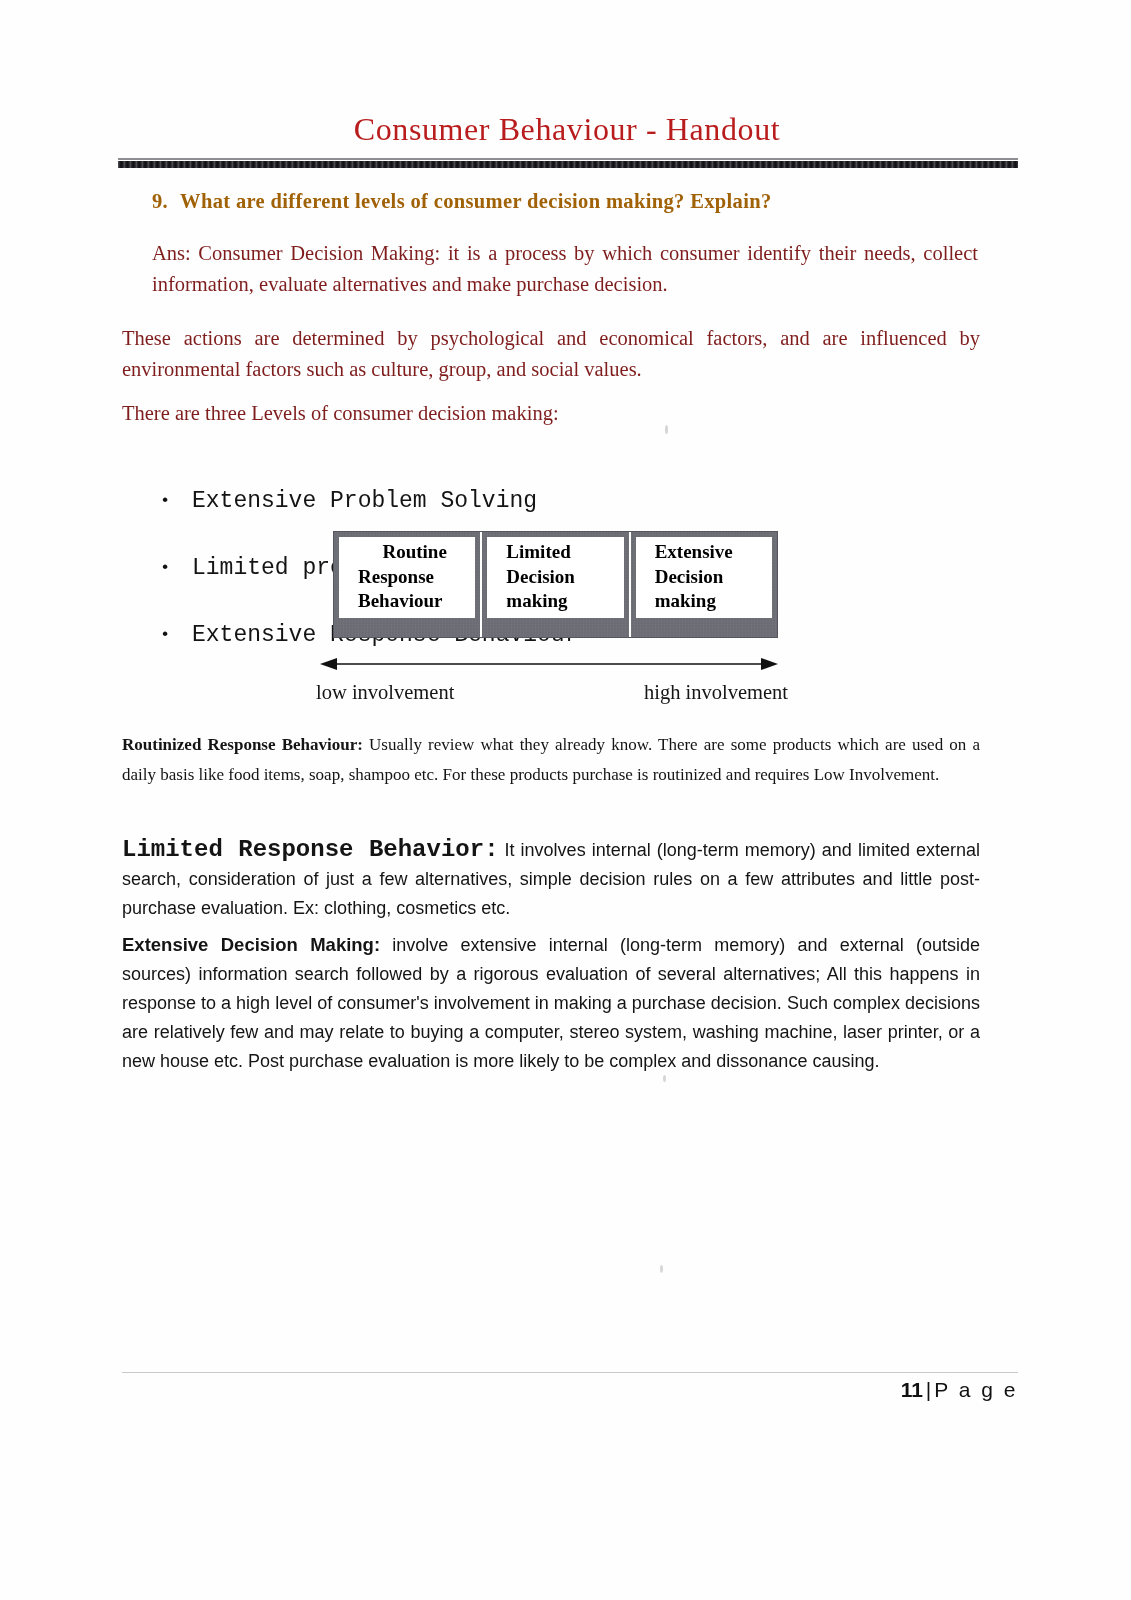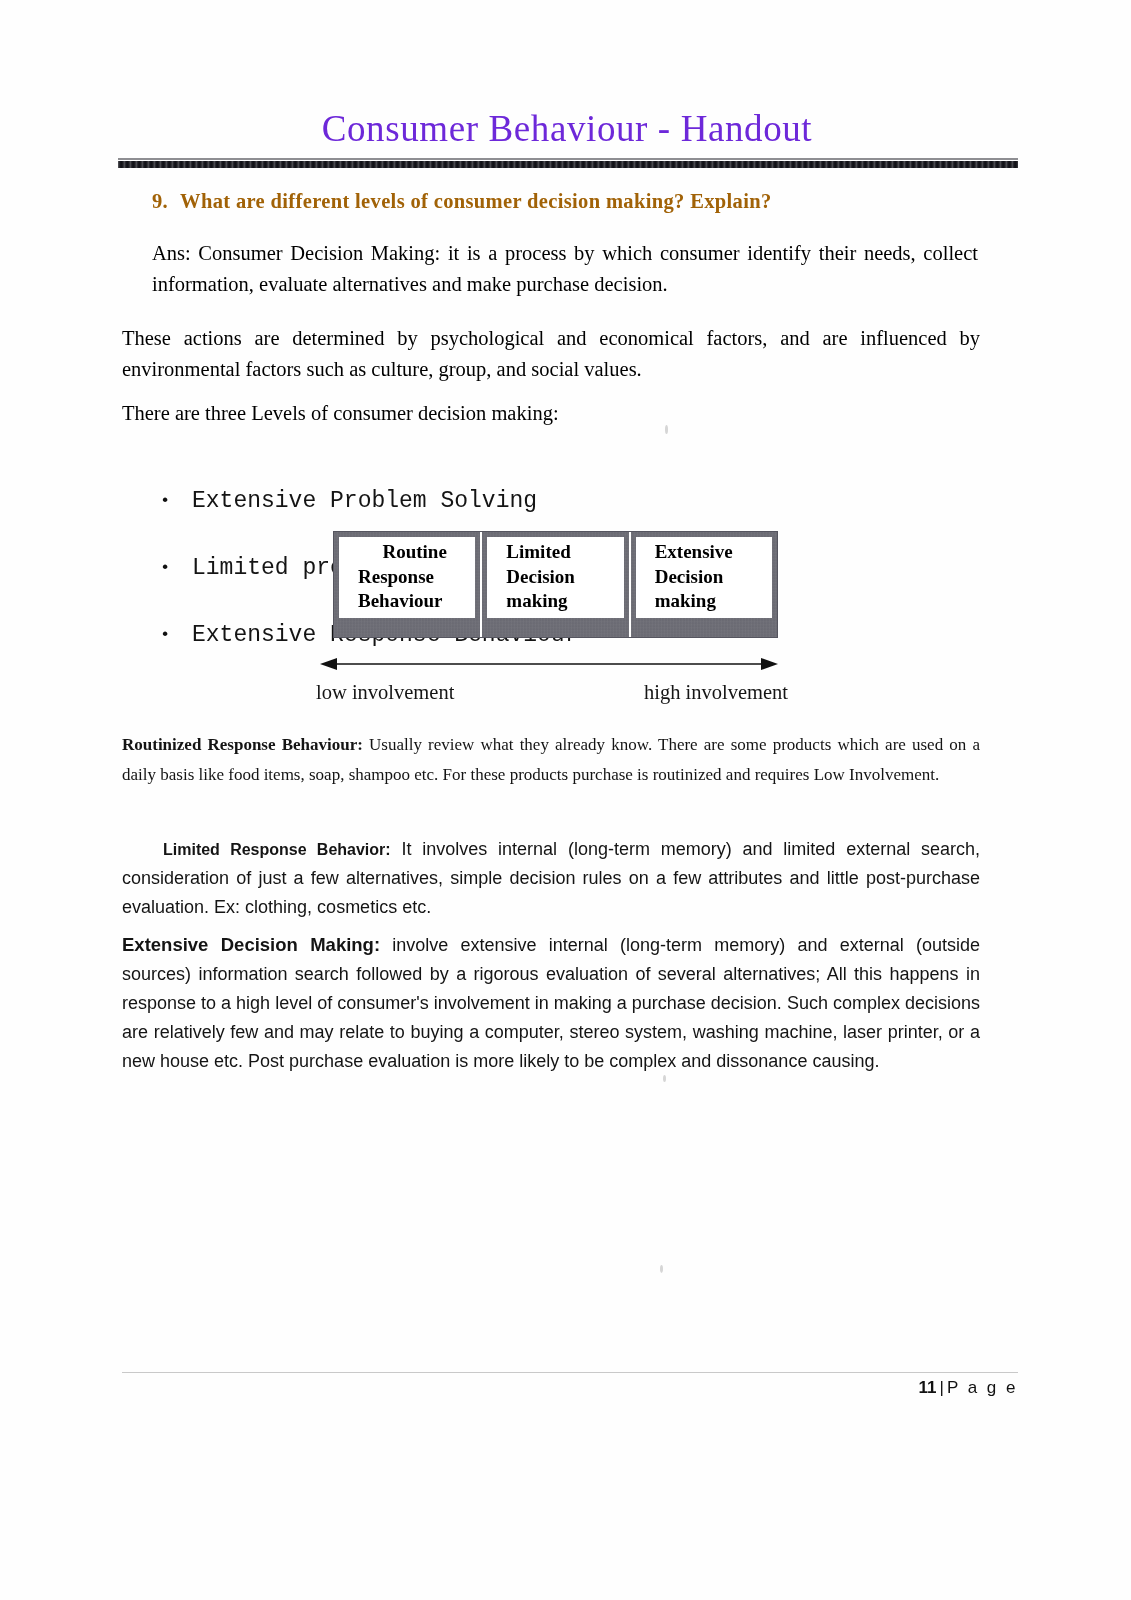--- a/index.html
+++ b/index.html
@@ -28,24 +28,24 @@
   
   .doc-header {
     position: absolute;
     left: 118px;
     top: 112px;
     width: 898px;
     text-align: center;
   }
   .doc-title {
     font-family: "Liberation Serif", "DejaVu Serif", serif;
-    font-size: 37px;
+    font-size: 32px;
     line-height: 34px;
     letter-spacing: 0.6px;
-    color: #6d28d9;
+    color: #b91c1c;
     white-space: nowrap;
   }
   .header-rule {
     position: absolute;
     left: 118px;
     width: 900px;
   }
   .header-rule-thin {
     top: 158px;
     height: 2px;
@@ -76,21 +76,21 @@
     color: #a16207;
   }
   .q-num { margin-right: 12px; }
 
   
   .para {
     position: absolute;
     font-family: "Liberation Serif", "DejaVu Serif", serif;
     font-size: 20.5px;
     line-height: 31px;
-    color: #000000;
+    color: #7f1d1d;
     text-align: justify;
     text-justify: inter-word;
   }
   .para-ans {
     left: 152px;
     top: 238px;
     width: 826px;
   }
   .para-actions {
     left: 122px;
@@ -229,24 +229,23 @@
   .section-serif .lead {
     font-weight: bold;
   }
   .section-sans {
     font-family: "Liberation Sans", "DejaVu Sans", sans-serif;
     font-size: 18px;
     line-height: 29px;
     color: #141414;
   }
   .section-sans .lead-serif {
-    font-family: Liberation Sans, sans-serif;
-    font-weight: bold;
-    font-size: 16px;
-    margin-left: 41px;
+    font-family: Liberation Mono, monospace;
+    font-weight: bold;
+    font-size: 24px;
   }
   .section-sans .lead-sans {
     font-family: "Liberation Sans", "DejaVu Sans", sans-serif;
     font-weight: bold;
     font-size: 18.5px;
   }
   .sec-routinized { top: 730px; }
   .sec-limited    { top: 835px; }
   .sec-extensive  { top: 930px; }
 
@@ -259,21 +258,21 @@
     height: 1px;
     background: #c9c9c9;
   }
   .footer-page {
     position: absolute;
     left: 122px;
     top: 1378px;
     width: 896px;
     text-align: right;
     font-family: "Liberation Sans", "DejaVu Sans", sans-serif;
-    font-size: 17px;
+    font-size: 21px;
     color: #111111;
   }
   .footer-page .pg-num { font-weight: bold; }
   .footer-page .pg-sep { margin: 0 3px; }
   .footer-page .pg-word { letter-spacing: 2.5px; }
 
   
   .speck {
     position: absolute;
     background: #d6d6d6;

